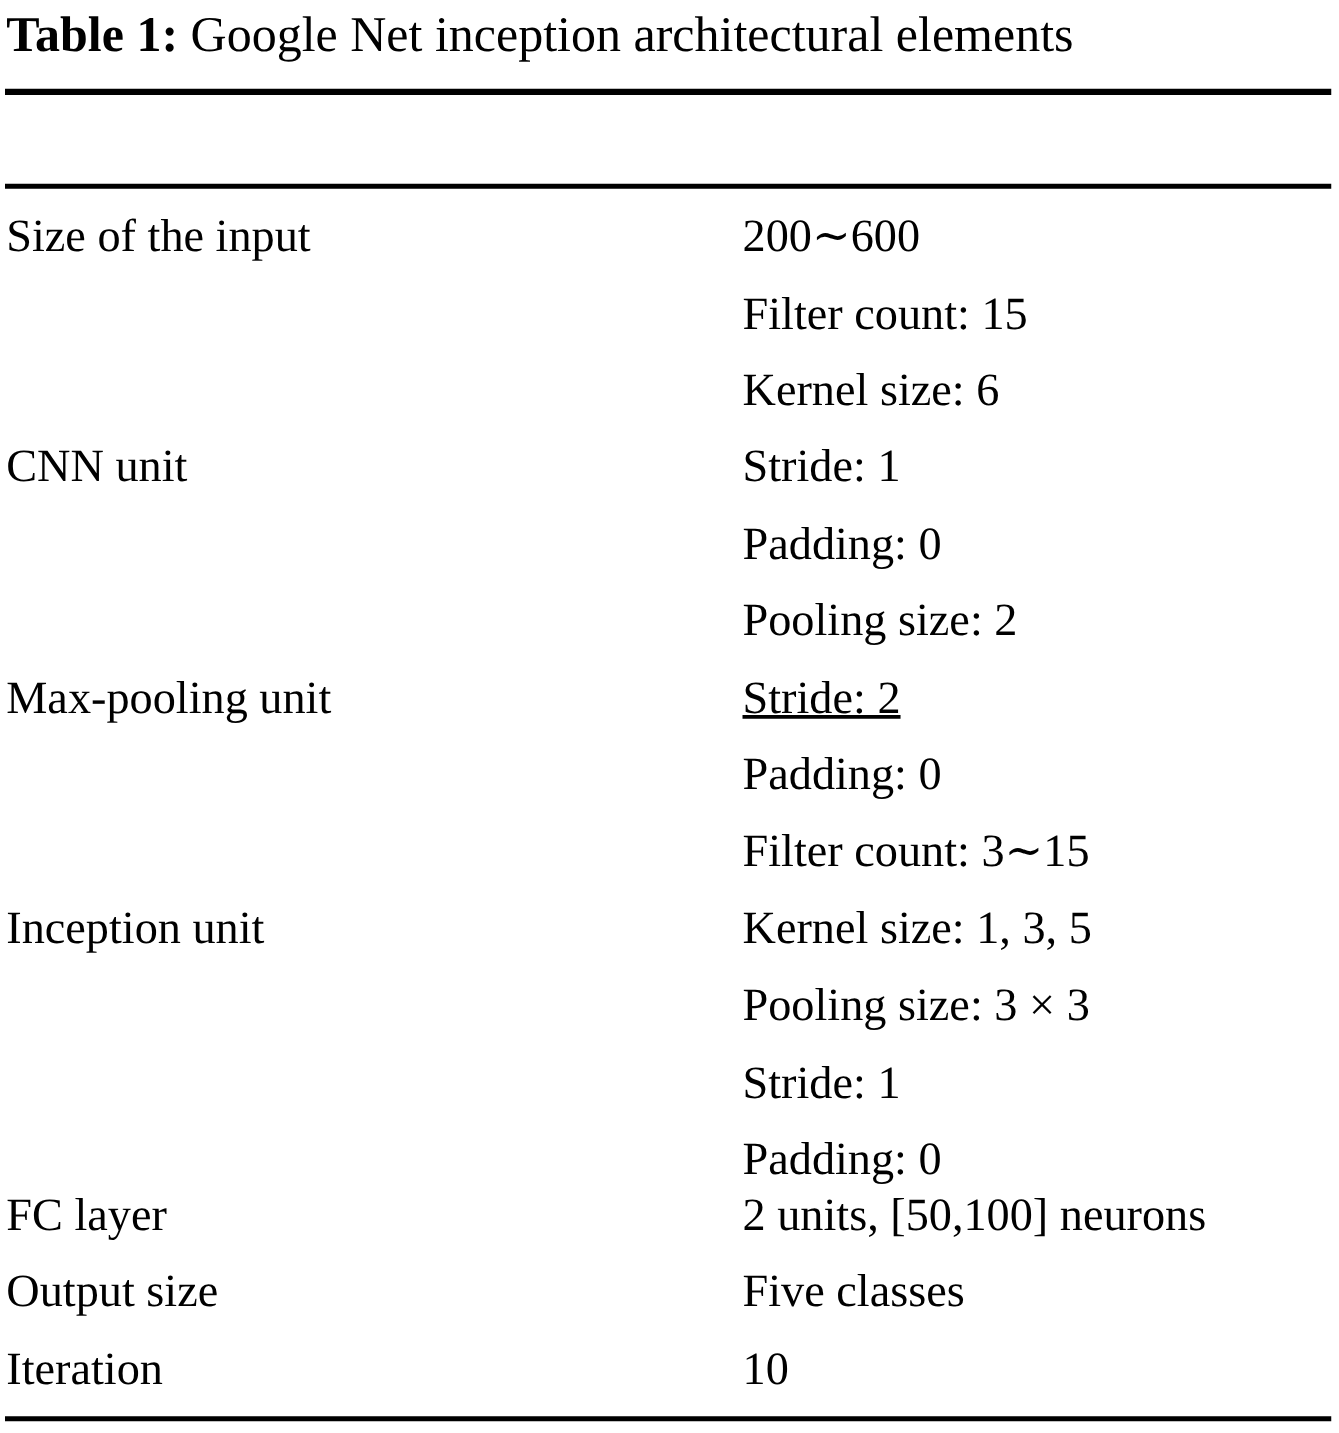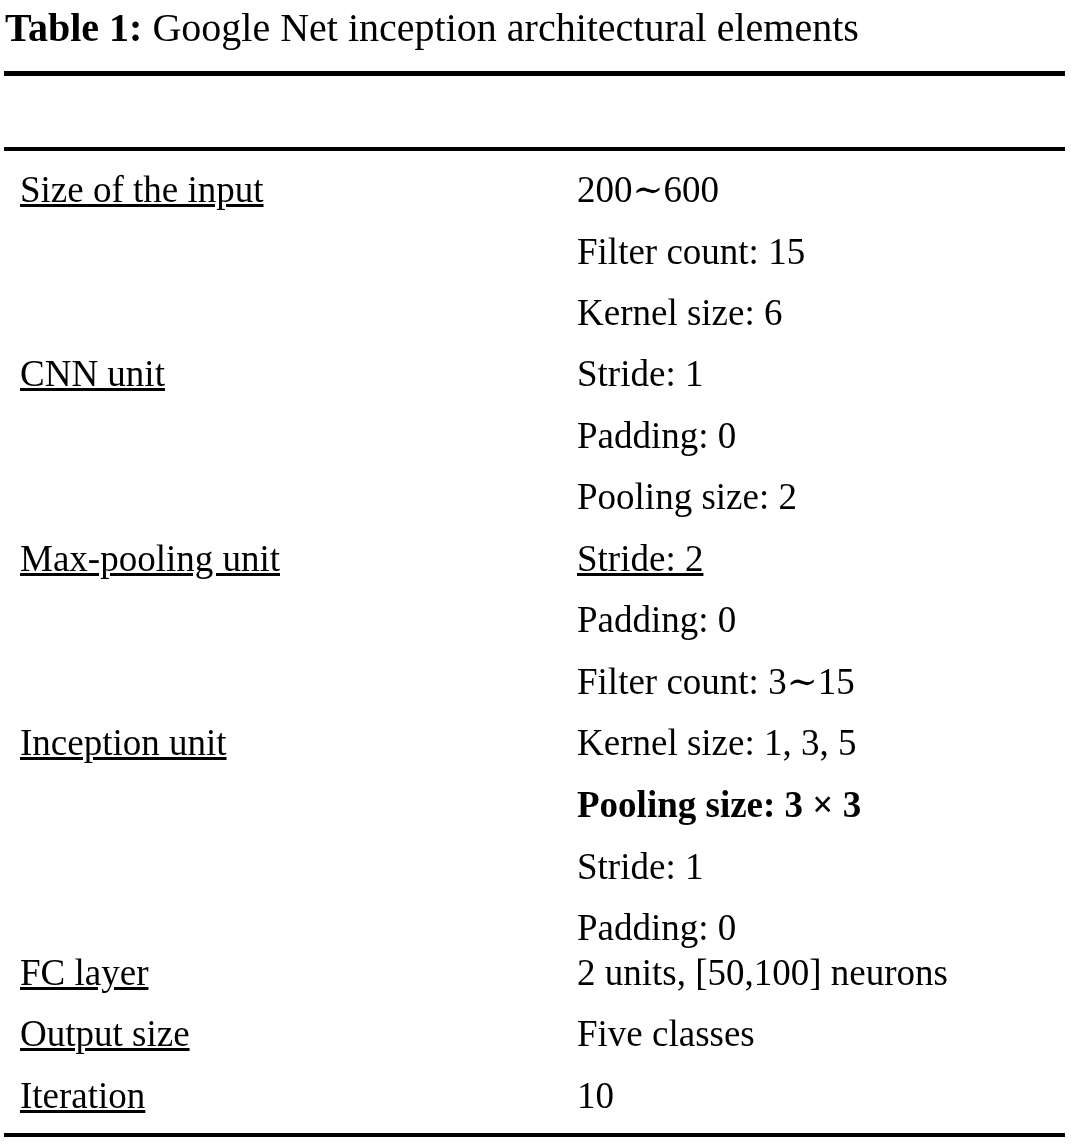--- a/index.html
+++ b/index.html
@@ -61,22 +61,22 @@
   .col-head-left  { left: 5px;   top: 92px; }
   .col-head-right { left: 596px; top: 92px; }
 
   
   .cell {
     position: absolute;
     font-size: 37px;
     line-height: 44px;
     white-space: nowrap;
   }
-  .cell-label { left: 20px; text-decoration: underline; }
-  .cell-spec  { left: 577px; }
+  .cell-label { left: 5px; }
+  .cell-spec  { left: 594px; }
 </style>
 </head>
 <body>
 
 <div class="table-figure">
 
   <div class="caption">
     <span class="caption-label">Table 1:</span>
     <span class="caption-text">Google Net inception architectural elements</span>
   </div>
@@ -94,21 +94,21 @@
       <div class="cell cell-spec" style="top: 291px;">Kernel size: 6</div>
       <div class="cell cell-spec" style="top: 352px;">Stride: 1</div>
       <div class="cell cell-spec" style="top: 414px;">Padding: 0</div>
       <div class="cell cell-label" style="top: 537px;">Max-pooling unit</div>
       <div class="cell cell-spec" style="top: 475px;">Pooling size: 2</div>
       <div class="cell cell-spec" style="top: 537px; text-decoration: underline;">Stride: 2</div>
       <div class="cell cell-spec" style="top: 598px;">Padding: 0</div>
       <div class="cell cell-label" style="top: 721px;">Inception unit</div>
       <div class="cell cell-spec" style="top: 660px;">Filter count: 3∼15</div>
       <div class="cell cell-spec" style="top: 721px;">Kernel size: 1, 3, 5</div>
-      <div class="cell cell-spec" style="top: 783px; font-weight: bold;">Pooling size: 3 × 3</div>
+      <div class="cell cell-spec" style="top: 783px;">Pooling size: 3 × 3</div>
       <div class="cell cell-spec" style="top: 845px;">Stride: 1</div>
       <div class="cell cell-spec" style="top: 906px;">Padding: 0</div>
       <div class="cell cell-label" style="top: 951px;">FC layer</div>
       <div class="cell cell-spec" style="top: 951px;">2 units, [50,100] neurons</div>
       <div class="cell cell-label" style="top: 1012px;">Output size</div>
       <div class="cell cell-spec" style="top: 1012px;">Five classes</div>
       <div class="cell cell-label" style="top: 1074px;">Iteration</div>
       <div class="cell cell-spec" style="top: 1074px;">10</div>
     </div>
 

